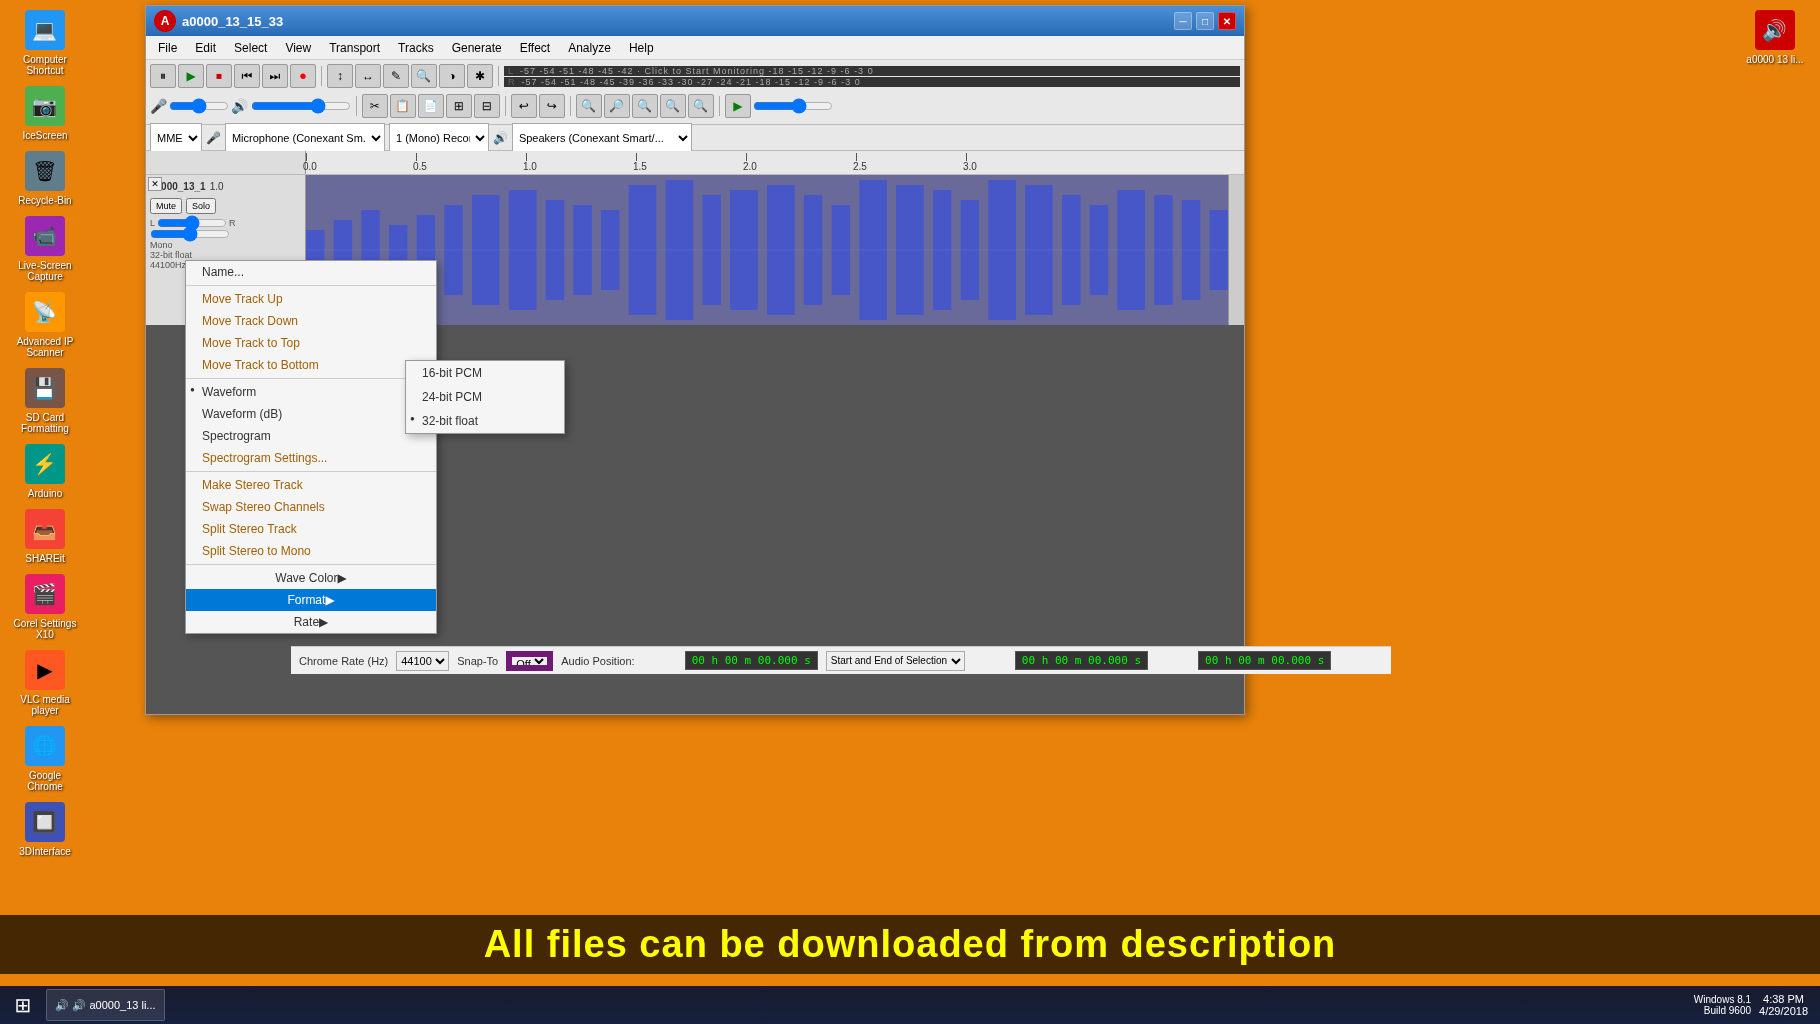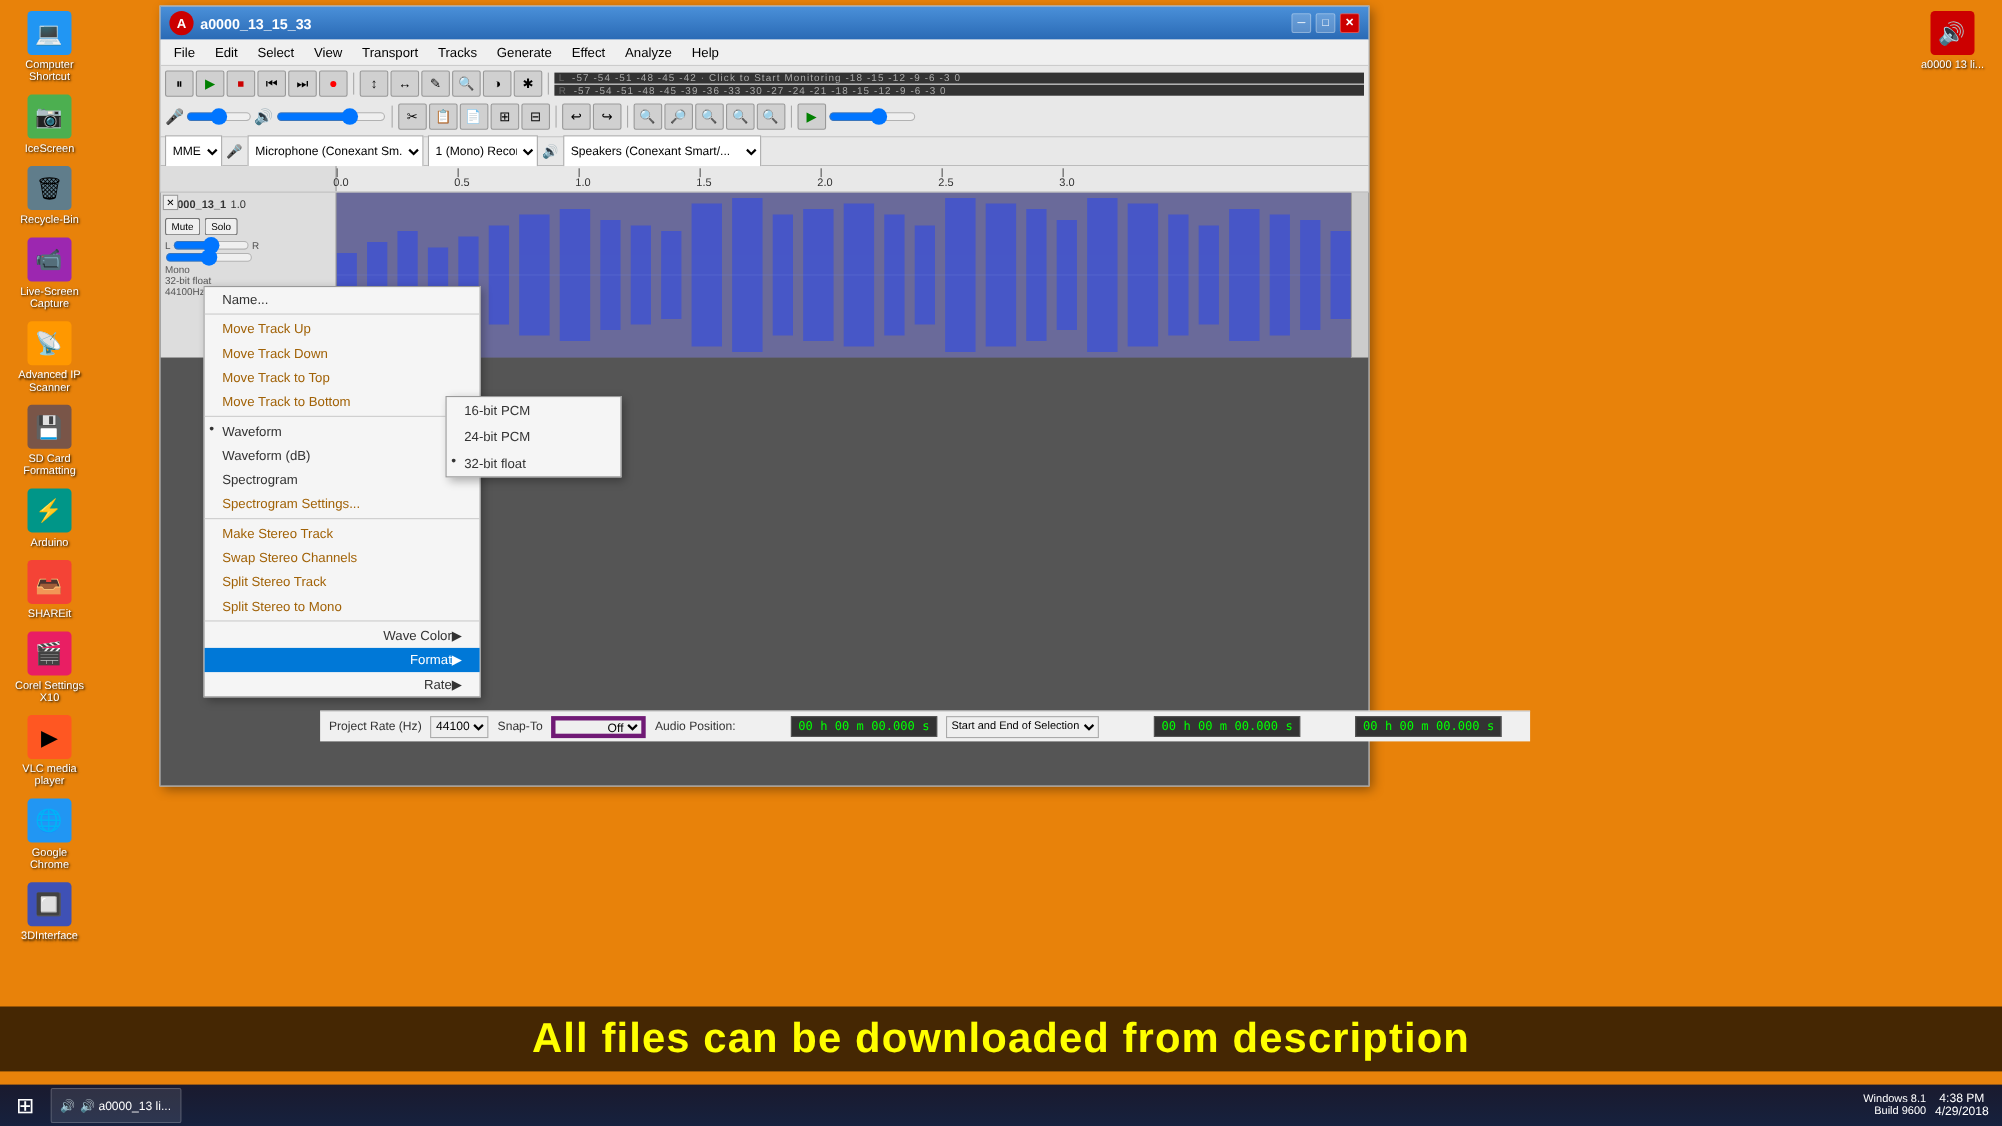--- a/index.html
+++ b/index.html
@@ -241,21 +241,21 @@
     }
     .ctx-item {
       padding: 4px 16px;
       cursor: pointer;
       color: #333;
       white-space: nowrap;
     }
     .ctx-item.disabled { color: #a16207; cursor: default; }
     .ctx-item.has-submenu {
       display: flex;
-      justify-content: flex-end;
+      justify-content: center;
       align-items: center;
     }
     .ctx-item.active { background: #0078d7; color: white; }
     .ctx-separator {
       height: 1px;
       background: #ccc;
       margin: 2px 0;
     }
     .ctx-checked {
       position: relative;
@@ -312,22 +312,21 @@
     }
     .project-rate-select {
       height: 20px;
       font-size: 11px;
       border: 1px solid #aaa;
     }
     .snap-to-label { color: #333; }
     .snap-select {
       height: 20px;
       font-size: 11px;
-      border: 4px solid #701a75;
-      padding-left: 43px;
+      border: 6px solid #701a75;
     }
     .time-display {
       background: #333;
       color: #0f0;
       font-family: monospace;
       font-size: 11px;
       padding: 2px 6px;
       border: 1px solid #555;
       margin-left: 42px;
     }
@@ -711,21 +710,21 @@
 
         <div class="scroll-v"></div>
       </div>
 
       <div class="track-panel-bottom" style="flex:1;background:#555;">
       </div>
     </div>
   </div>
 
   <div class="status-bar">
-    <span class="project-rate-label">Project Rate (Hz)</span>
+    <span class="project-rate-label">Chrome Rate (Hz)</span>
     <select class="project-rate-select">
       <option>44100</option>
     </select>
     <span class="snap-to-label">Snap-To</span>
     <select class="snap-select">
       <option>Off</option>
     </select>
     <span style="color:#333;">Audio Position:</span>
     <div class="time-display">00 h 00 m 00.000 s</div>
     <select style="height:20px;font-size:10px;border:1px solid #aaa;">

